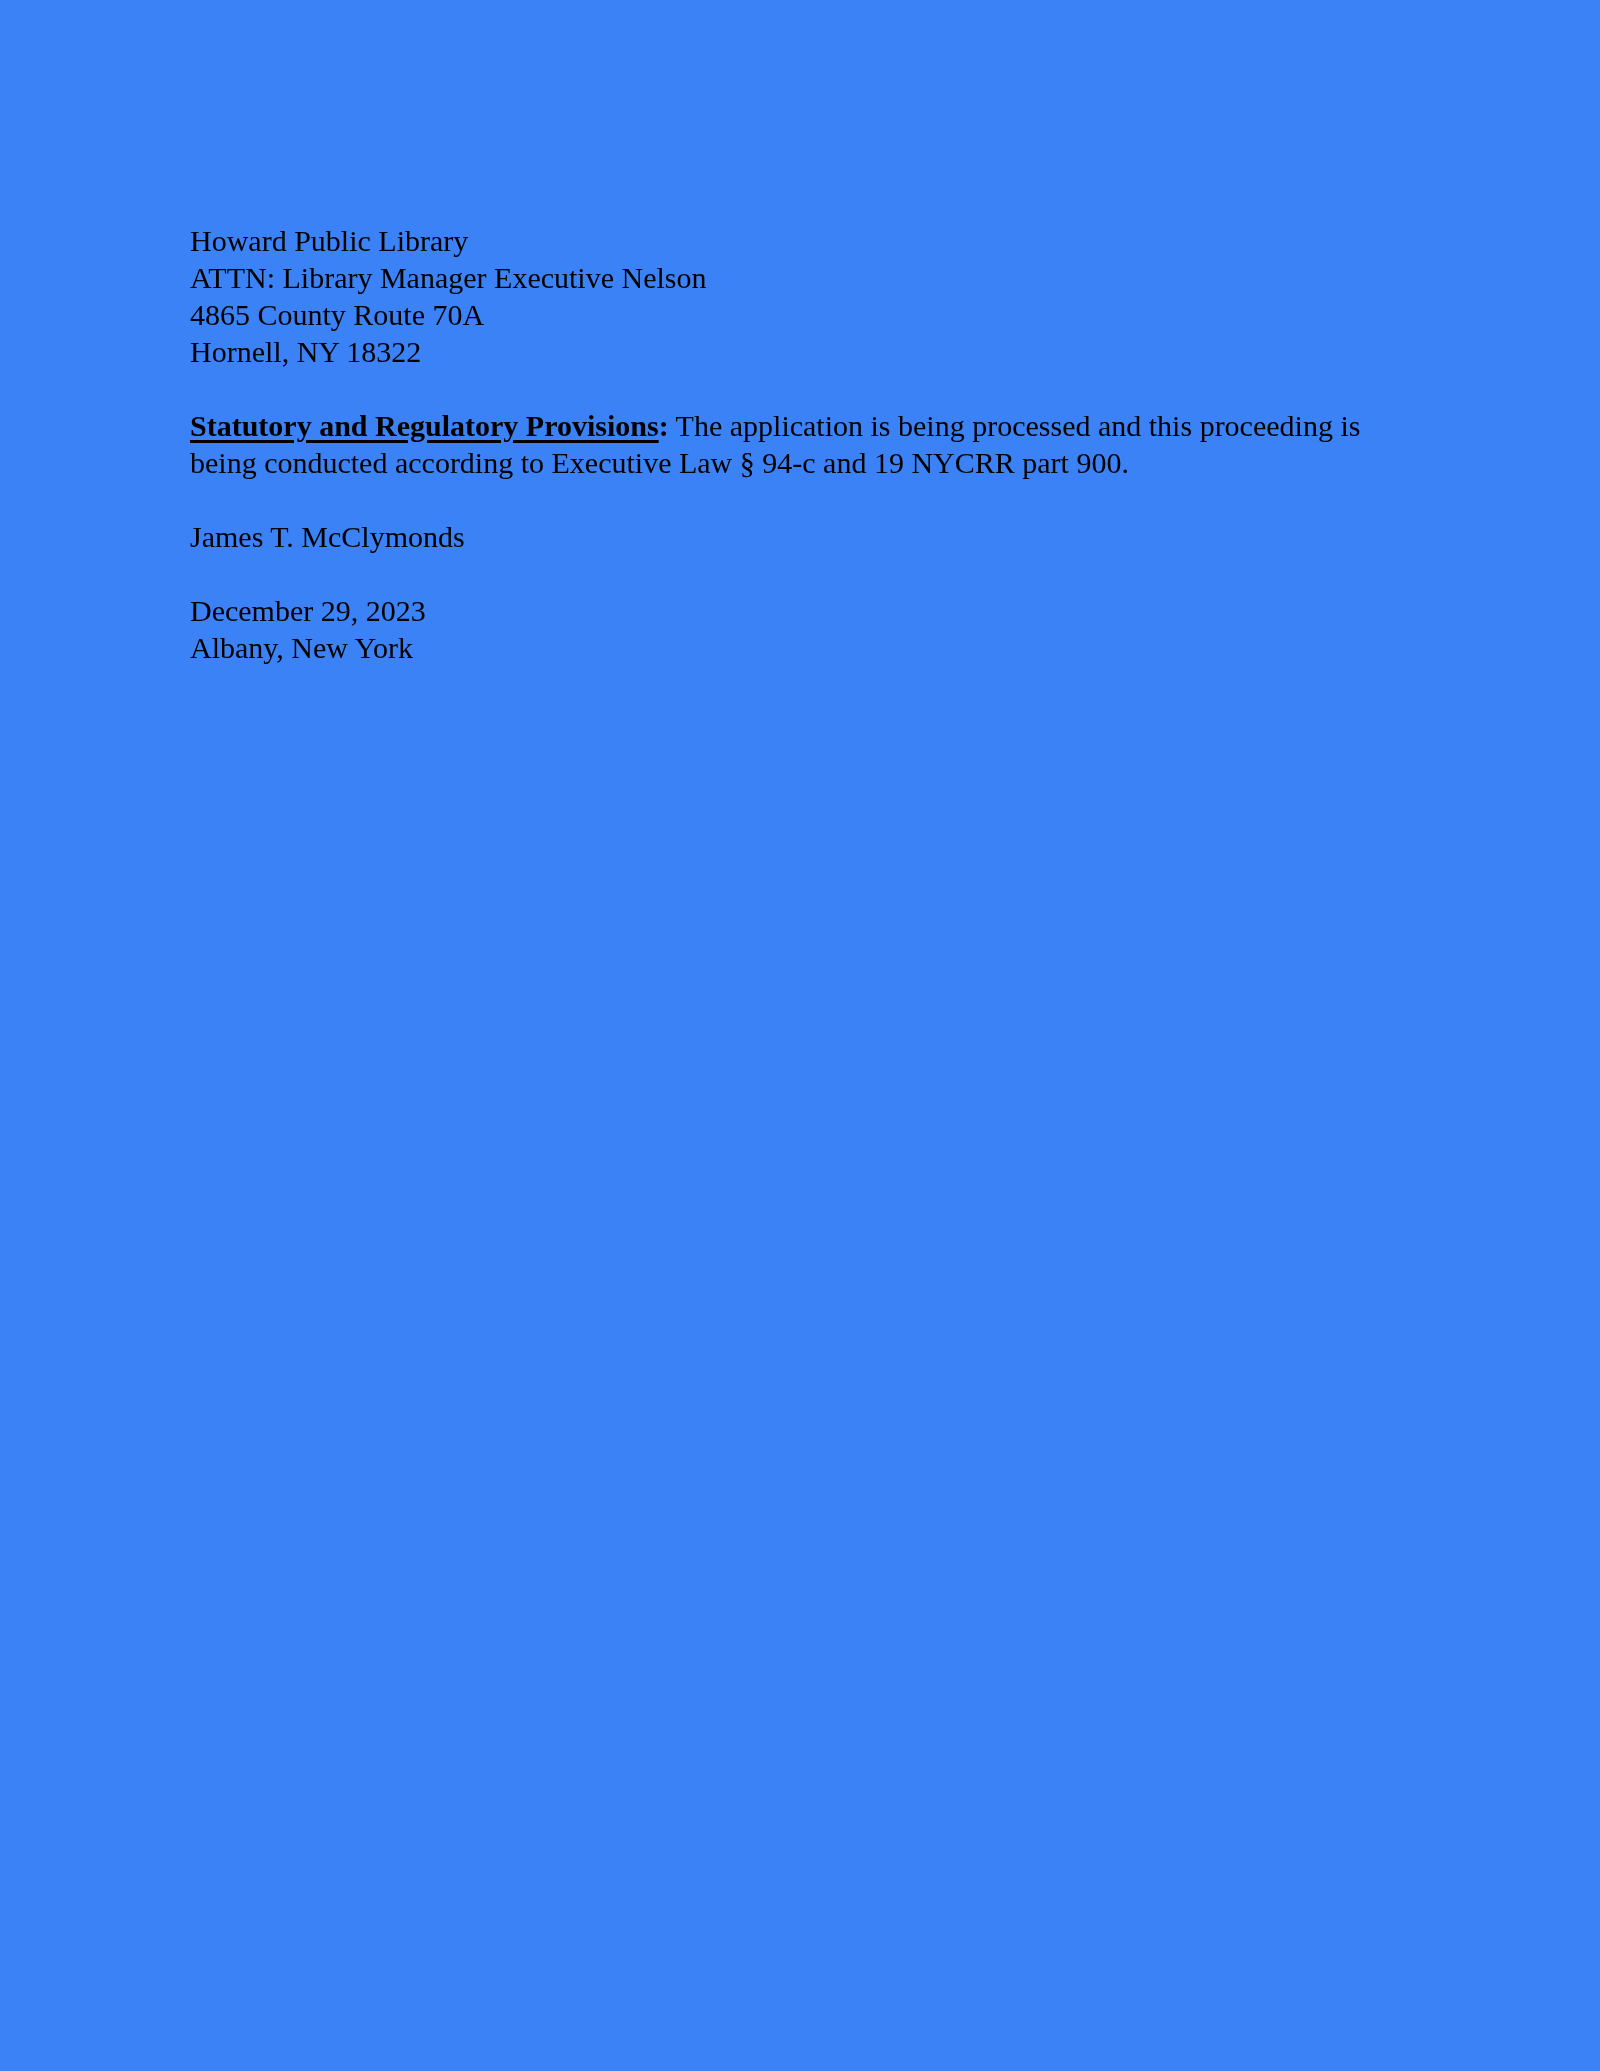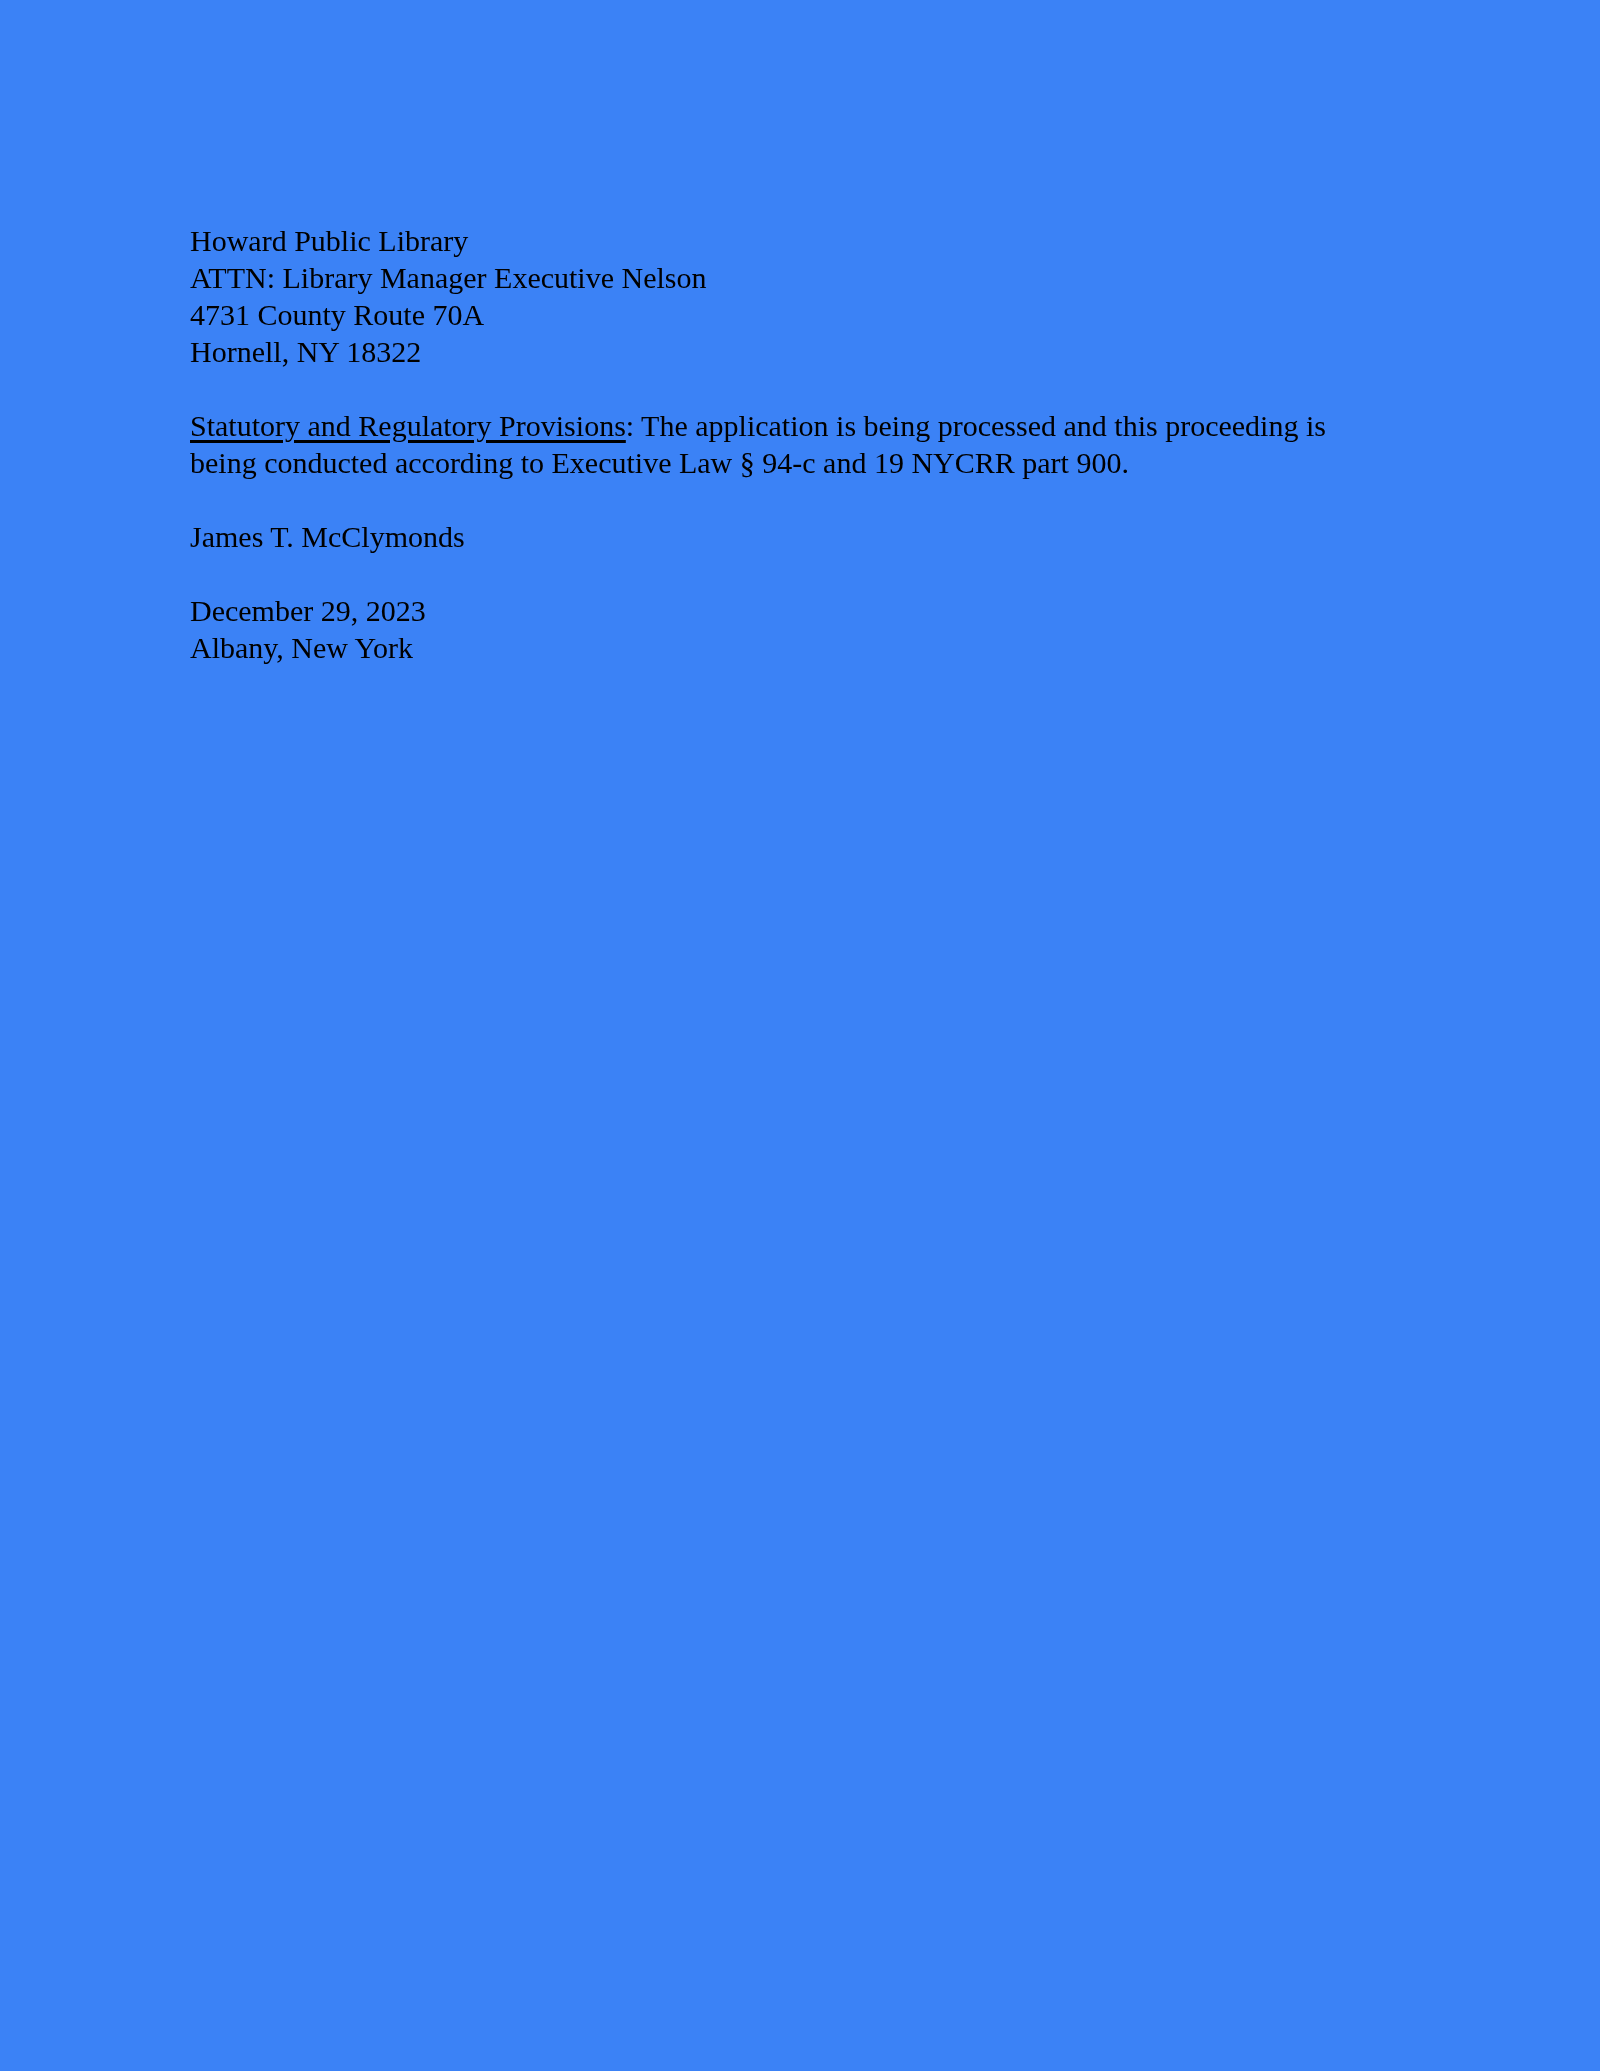--- a/index.html
+++ b/index.html
@@ -33,37 +33,37 @@
     line-height: 37px;
     white-space: pre;
   }
   .para {
     margin: 0 0 37px 0;
     font-size: 30px;
     line-height: 37px;
     max-width: 1205px;
   }
   .bold {
-    font-weight: normal;
+    font-weight: bold;
   }
   .underline {
     text-decoration: underline;
     text-decoration-thickness: 2.5px;
     text-underline-offset: 4px;
   }
 </style>
 </head>
 <body>
 
 <div class="page">
 
   <div class="block">
     <p class="line">Howard Public Library</p>
     <p class="line">ATTN: Library Manager Executive Nelson</p>
-    <p class="line">4731 County Route 70A</p>
+    <p class="line">4865 County Route 70A</p>
     <p class="line">Hornell, NY 18322</p>
   </div>
 
 
   <p class="para"><span class="bold underline">Statutory and Regulatory Provisions</span><span class="bold">:</span><span> The application is being processed and this proceeding is being conducted according to Executive Law § 94-c and 19 NYCRR part 900.</span></p>
 
   <div class="block">
     <p class="line">James T. McClymonds</p>
   </div>
 

